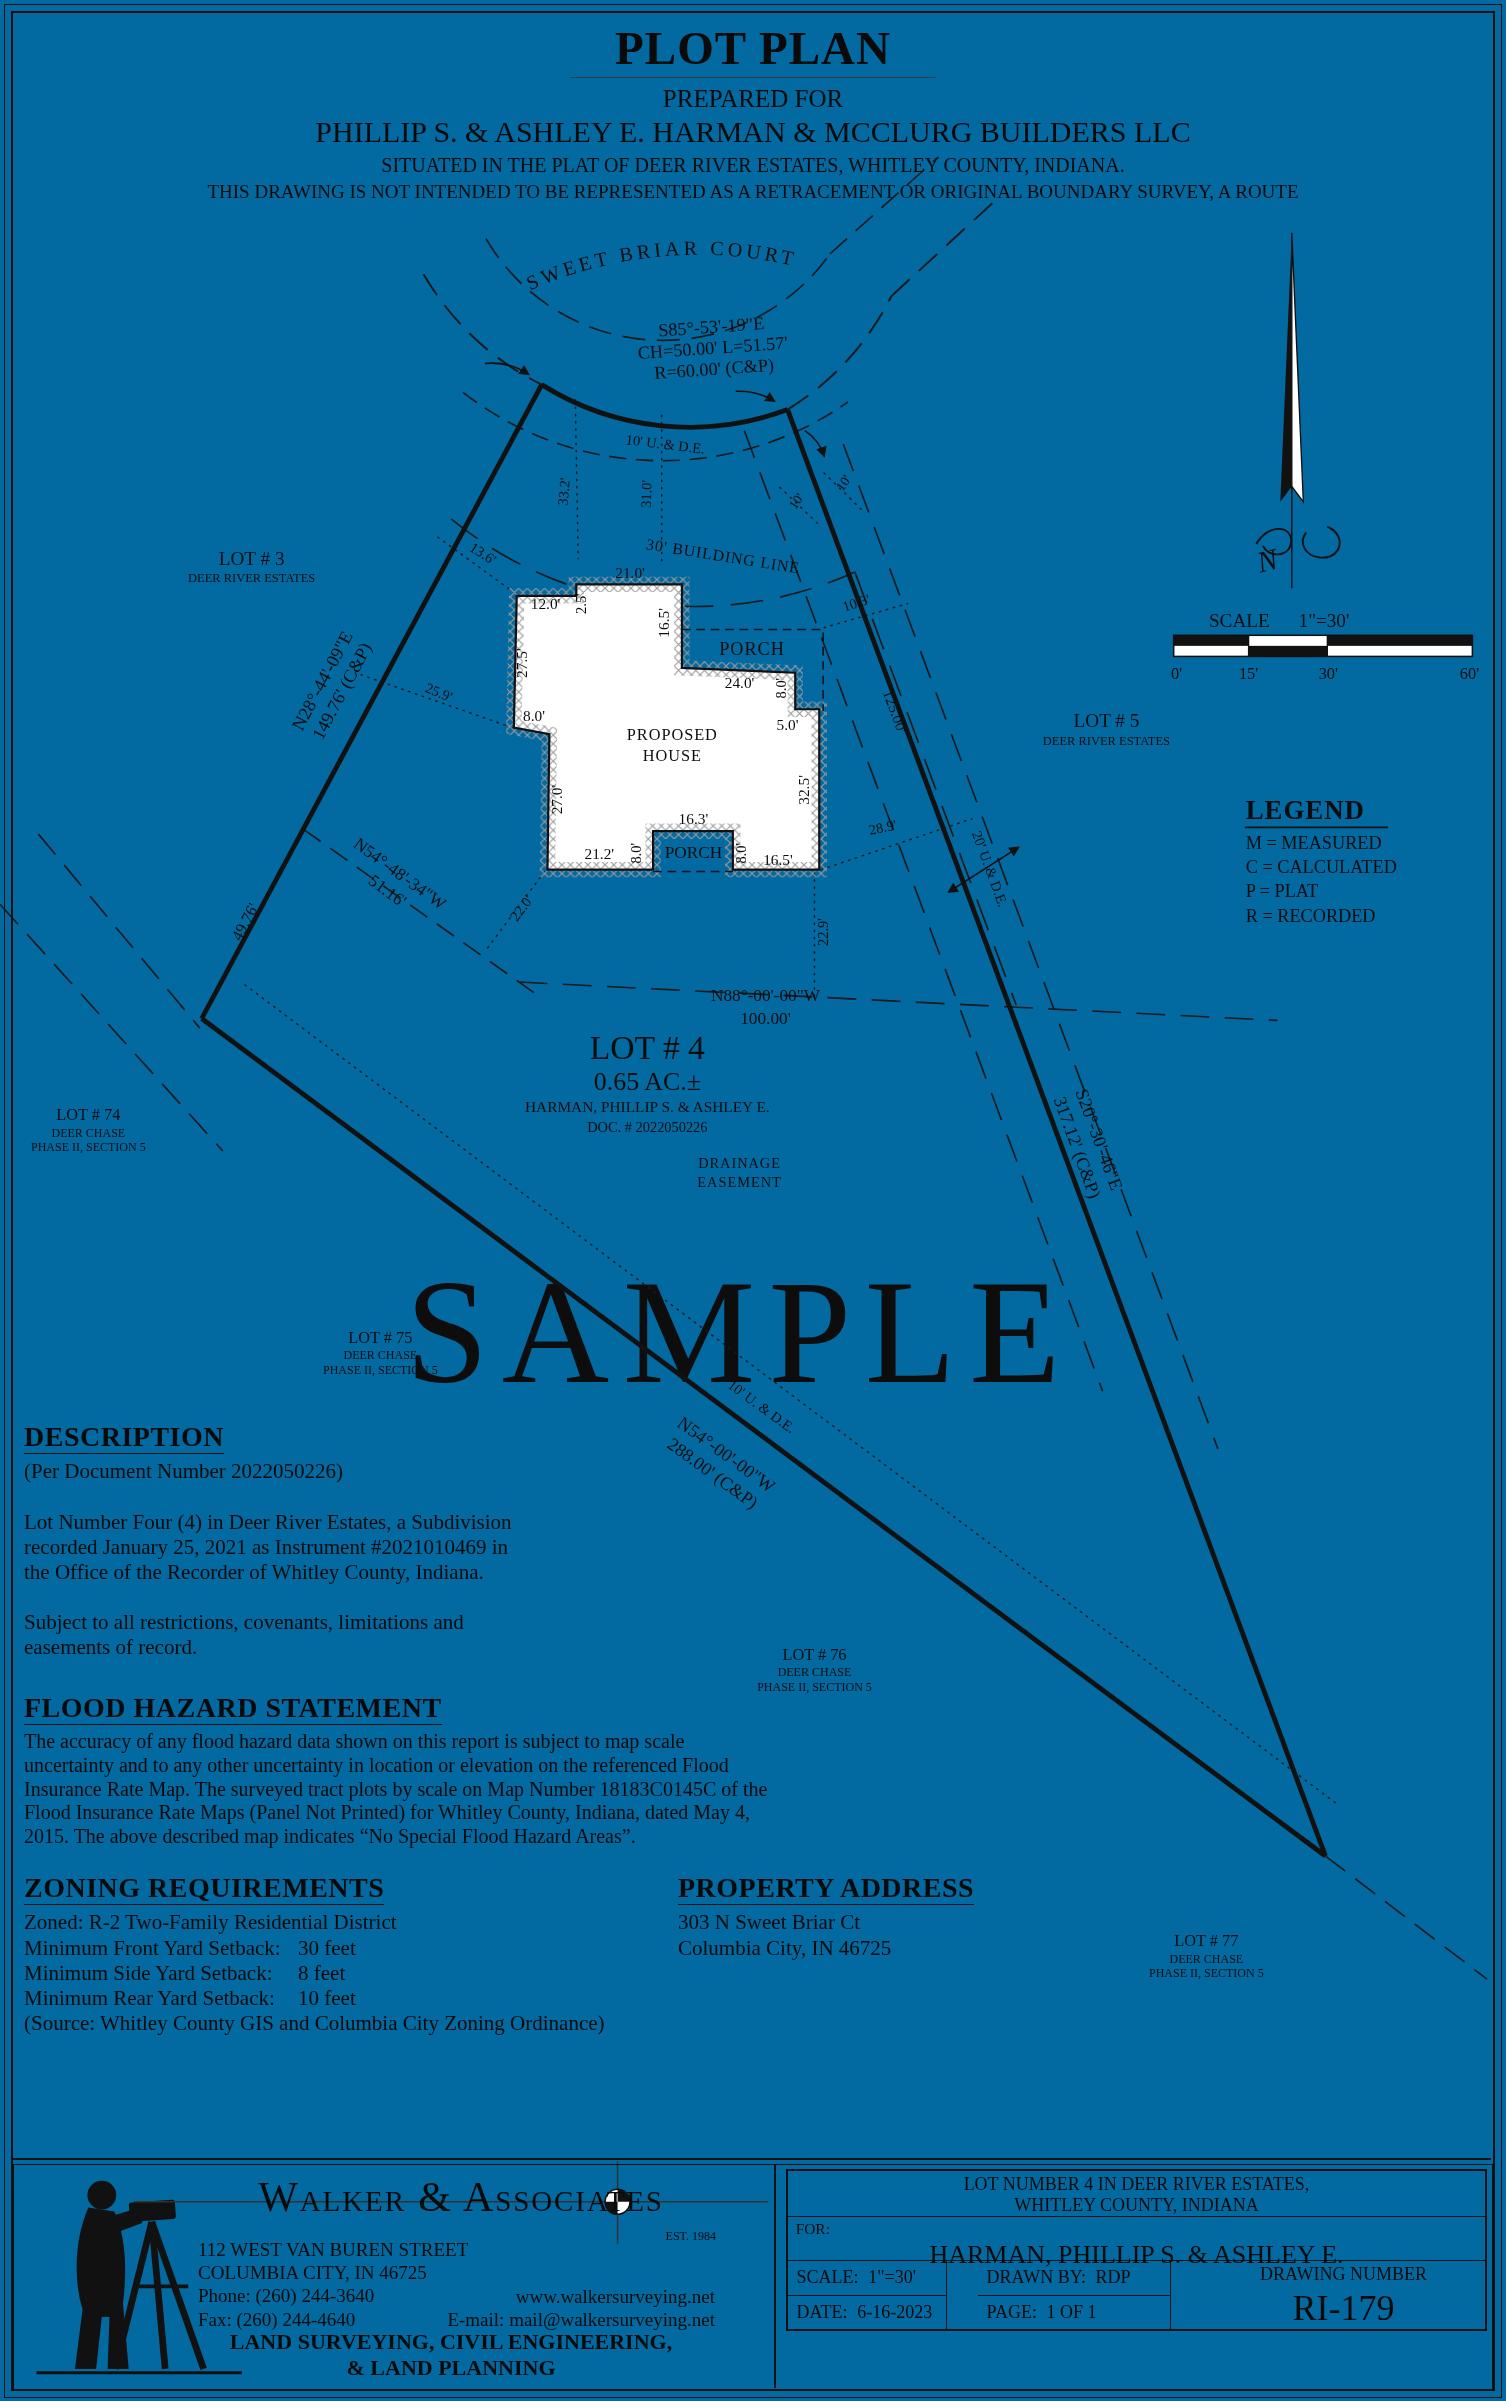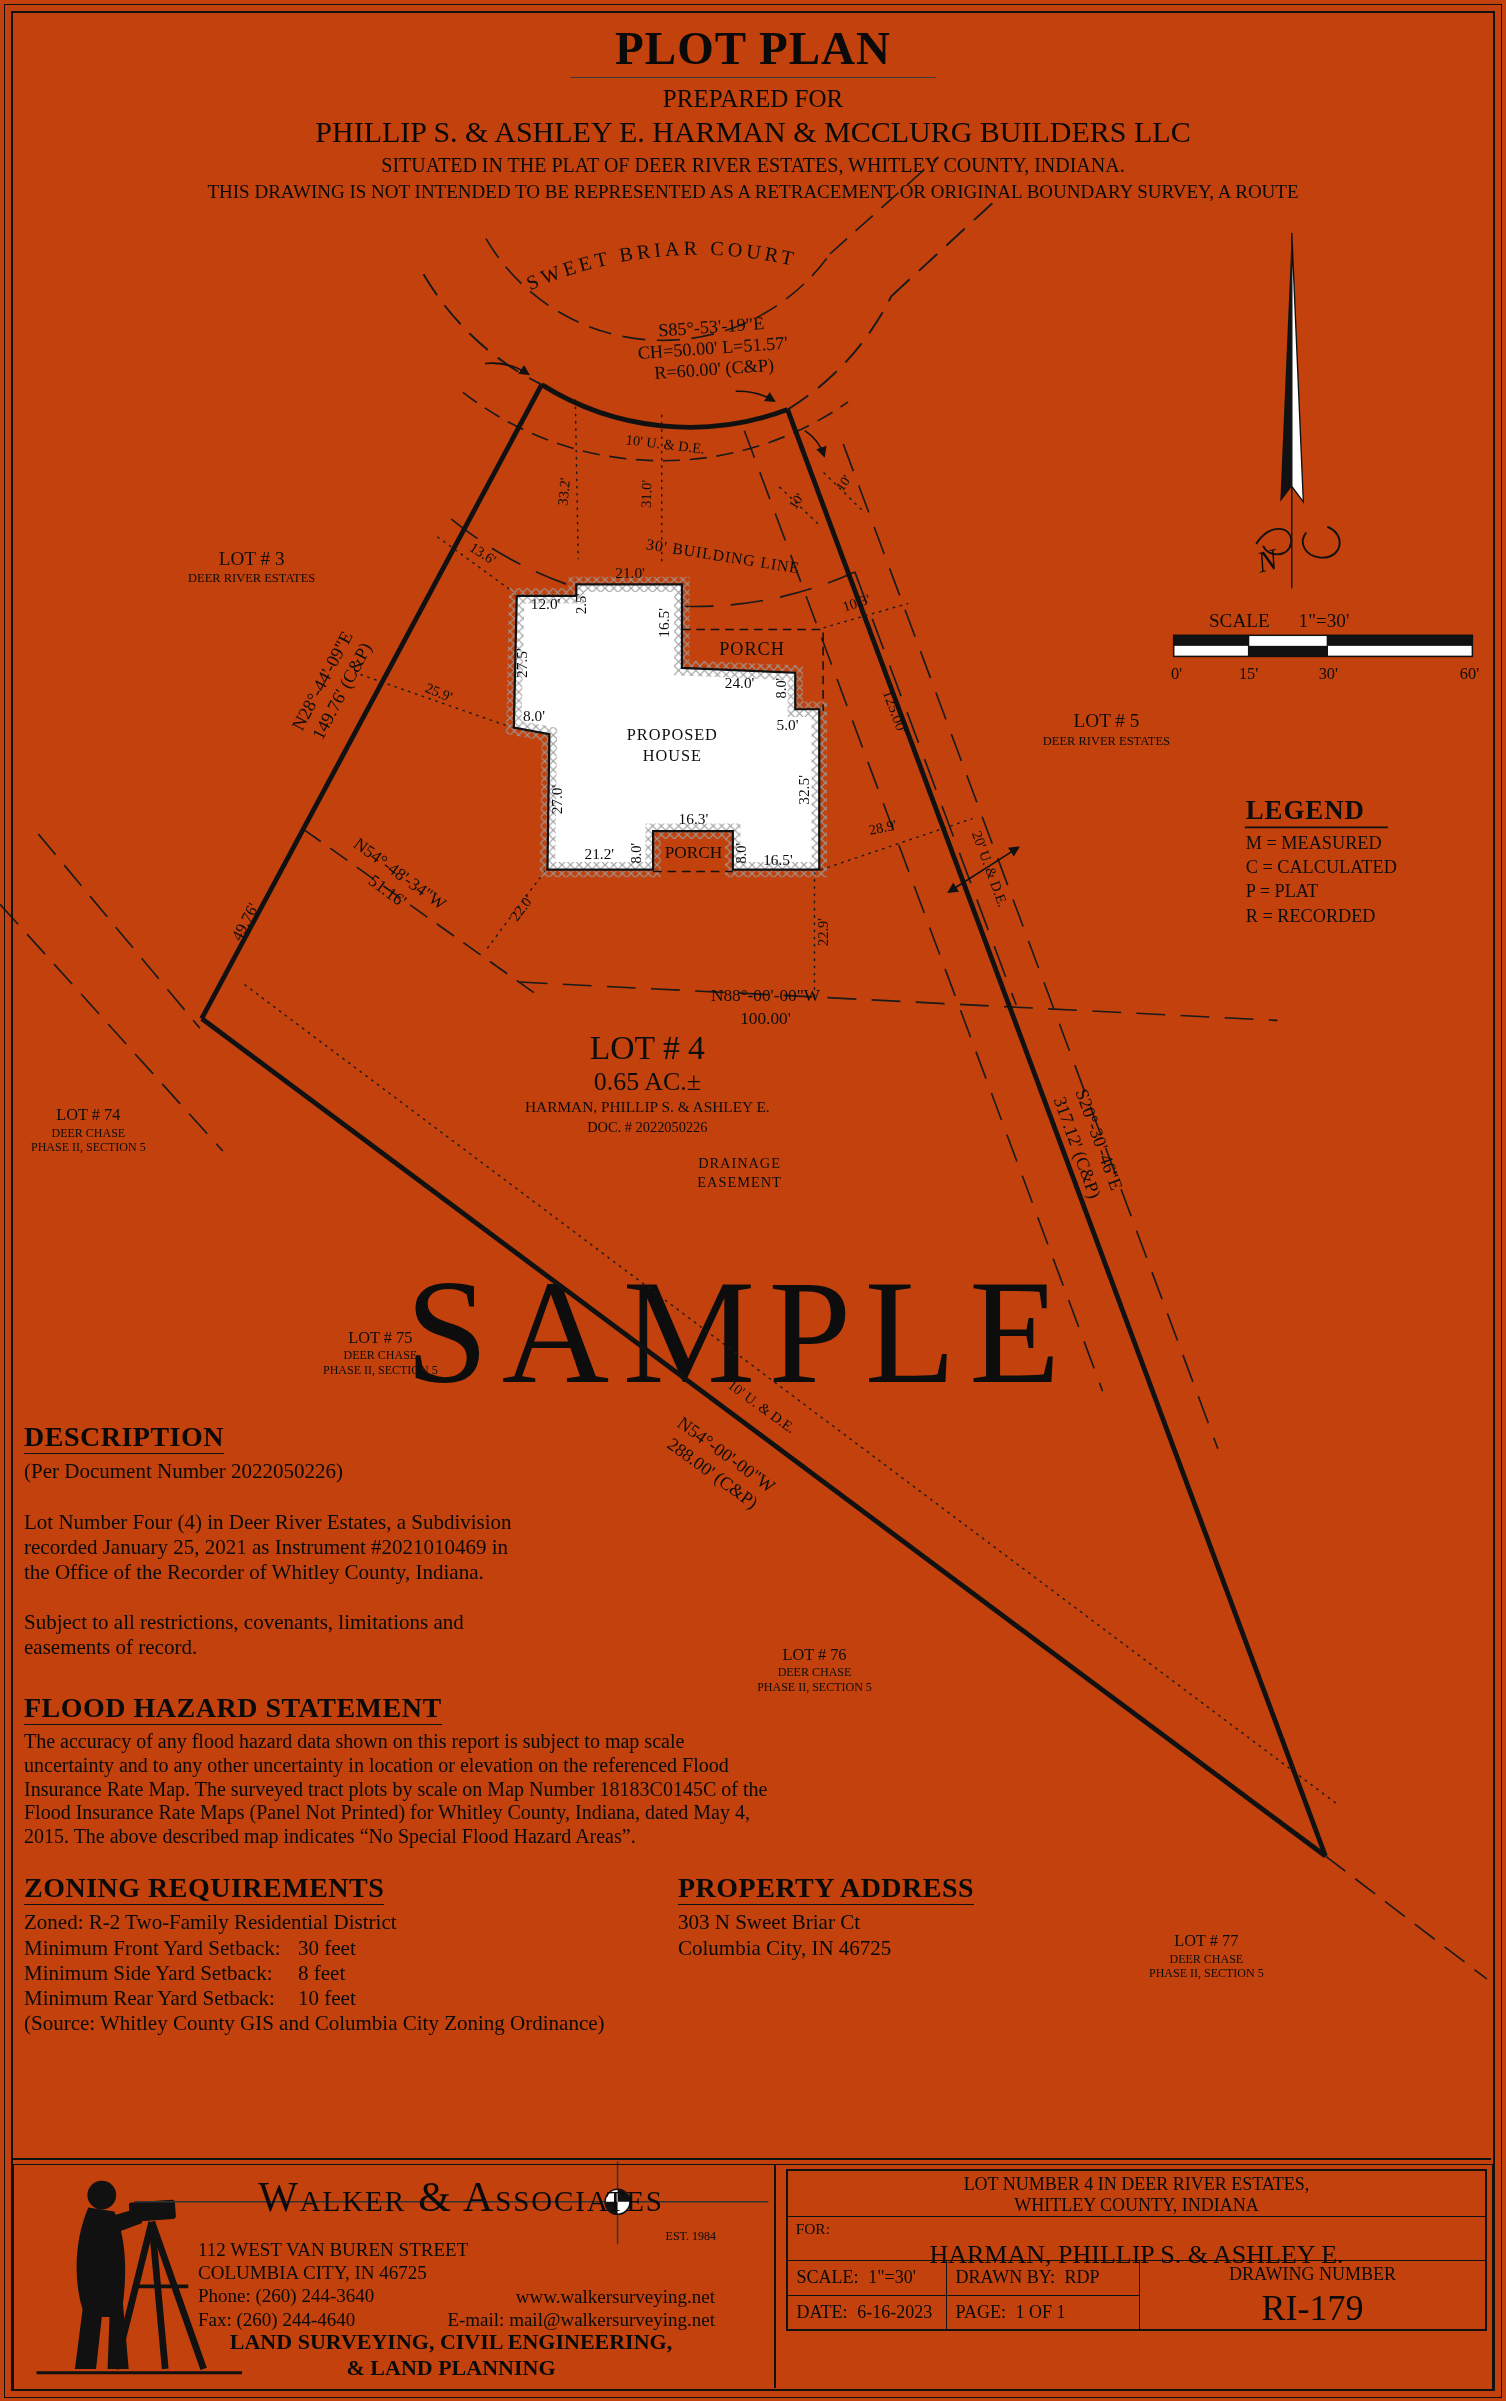--- a/index.html
+++ b/index.html
@@ -1,16 +1,16 @@
 <!DOCTYPE html>
 <html><head>
 <meta charset="utf-8">
 <style>
   html,body{margin:0;padding:0;background:#e8e8e8;}
-  #page{position:relative;width:1506px;height:2402px;background:#c2410c;
+  #page{position:relative;width:1506px;height:2402px;background:#0369a1;
         font-family:"Liberation Serif",serif;color:#0a0a0a;overflow:hidden;margin:0 auto;}
   .abs{position:absolute;}
   
   .frame-outer{position:absolute;inset:3.8px;border:1.9px solid #111;pointer-events:none;z-index:30;}
   .frame-inner{position:absolute;inset:10.6px;border:2.4px solid #111;pointer-events:none;z-index:30;}
   
   .hdr{left:0;right:0;text-align:center;z-index:5;}
   .h-title{top:21px;font-size:47px;font-weight:bold;letter-spacing:1px;}
   .h-rule{top:77px;left:50%;transform:translateX(-50%);width:365px;border-top:1.9px solid #3a3a3a;}
   .h-prep{top:85px;font-size:25px;}
@@ -37,21 +37,21 @@
   .f-addr{left:198px;top:2238px;font-size:19px;line-height:1.22;z-index:9;}
   .f-net{left:384px;top:2285px;width:331px;text-align:right;font-size:19px;line-height:1.23;z-index:9;}
   .f-serv{left:115px;top:2329px;width:672px;text-align:center;font-weight:bold;font-size:22px;line-height:1.18;z-index:9;}
   
   .tb{left:786px;top:2169px;width:701px;height:162px;border:2.4px solid #111;z-index:9;
       box-sizing:border-box;display:flex;flex-direction:column;font-size:18px;}
   .tb .r1{height:50px;border-bottom:1.9px solid #111;text-align:center;padding-top:2.9px;line-height:1.18;box-sizing:border-box;}
   .tb .r2{height:61px;border-bottom:1.9px solid #111;position:relative;box-sizing:border-box;padding-left:39px;}
   .tb .r2 .for{position:absolute;left:7.7px;top:2.9px;font-size:15.4px;}
   .tb .r2 .cl{position:absolute;left:0;right:0;top:23px;text-align:center;font-size:26px;}
-  .tb .r3{flex:1;display:flex;}
+  .tb .r3{flex:1;display:flex;gap:31px;}
   .tb .c1{width:158px;border-right:1.9px solid #111;display:flex;flex-direction:column;}
   .tb .c2{width:192px;border-right:1.9px solid #111;display:flex;flex-direction:column;}
   .tb .cell{flex:1;display:flex;align-items:center;padding-left:8.6px;gap:9.6px;}
   .tb .cell.top{border-bottom:1.9px solid #111;}
   .tb .c3{flex:1;text-align:center;}
   .tb .c3 .dn{margin-top:3px;}
   .tb .c3 .dv{font-size:36px;margin-top:1.9px;}
 </style>
 </head>
 <body>

